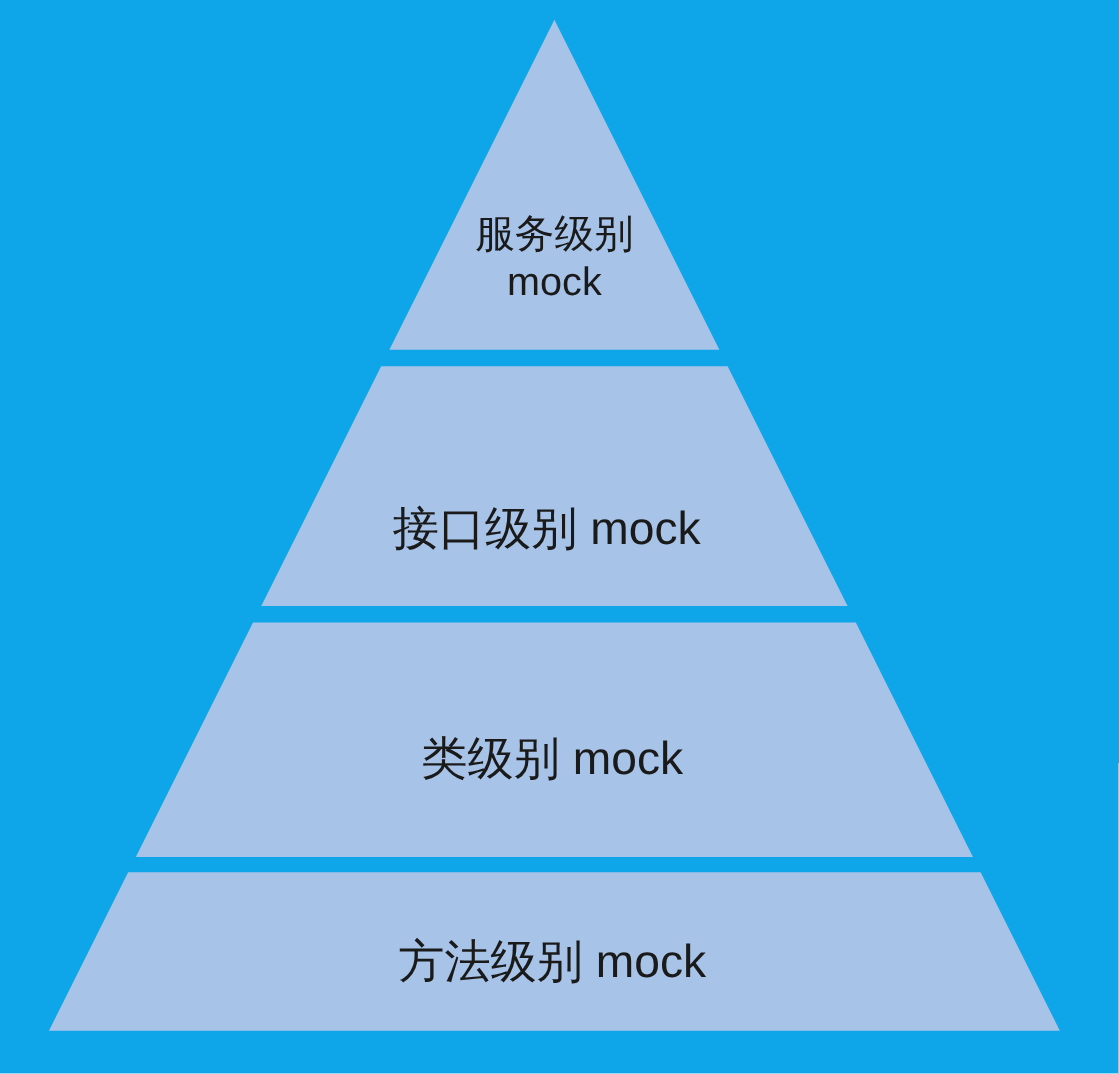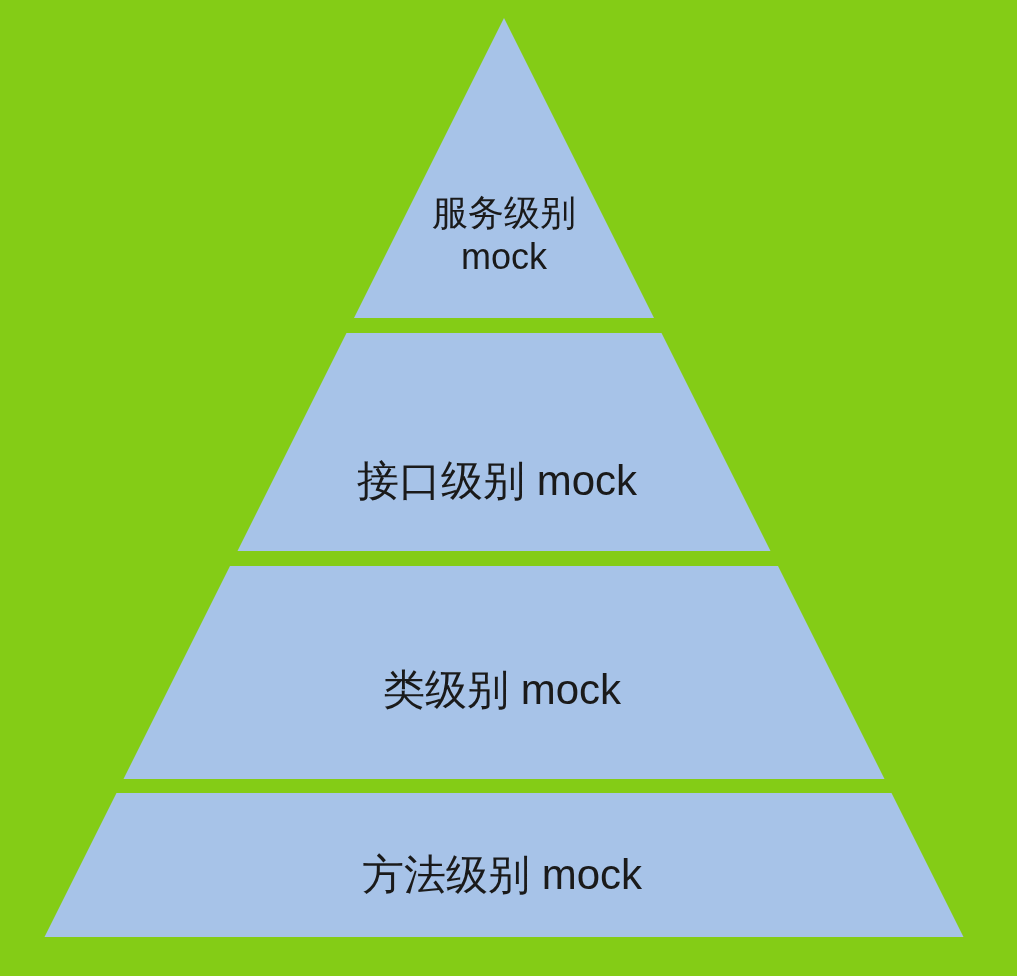--- a/index.html
+++ b/index.html
@@ -4,21 +4,21 @@
 <style>
   html, body {
     margin: 0;
     padding: 0;
     background: #ffffff;
   }
   .canvas {
     position: relative;
     width: 1017px;
     height: 976px;
-    background: #84cc16;
+    background: #0ea5e9;
     overflow: hidden;
     font-family: "Liberation Sans", "DejaVu Sans", sans-serif;
   }
   .canvas svg {
     position: absolute;
     top: 0;
     left: 0;
     width: 100%;
     height: 100%;
     display: block;

